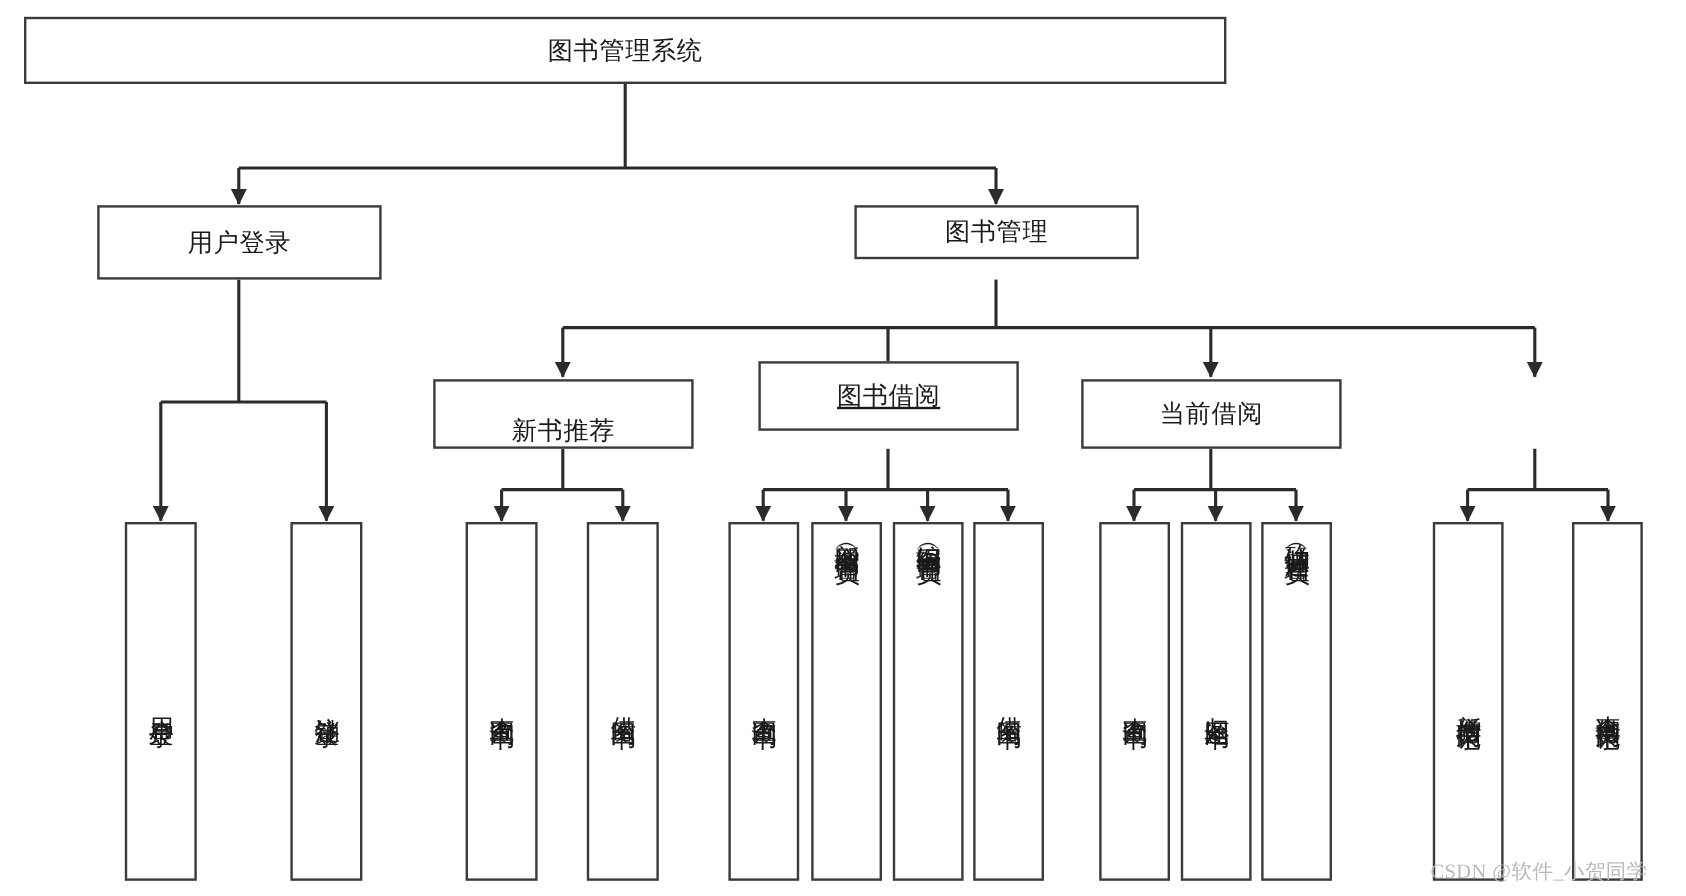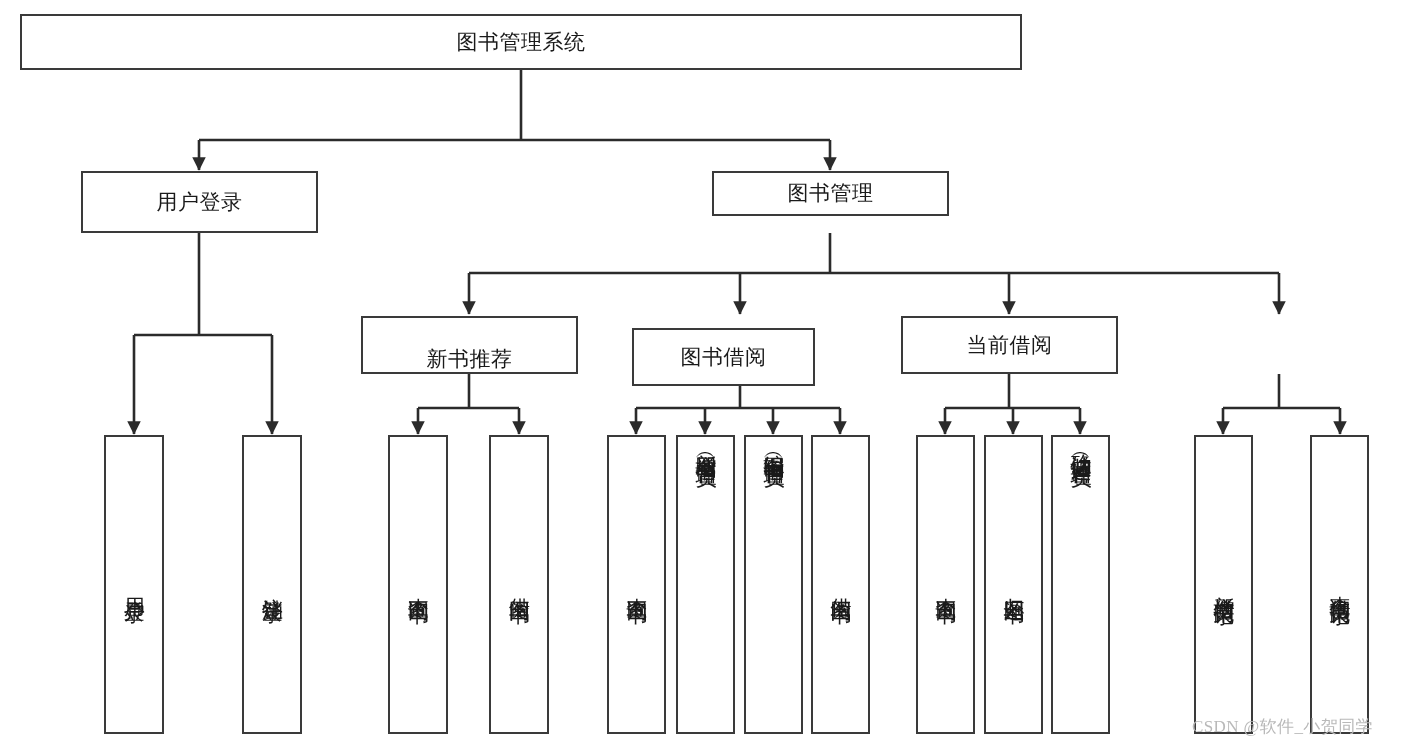--- a/index.html
+++ b/index.html
@@ -140,21 +140,21 @@
   </div>
 
   <div class="node horiz" style="left:712px; top:171px; width:237px; height:45px;">
     <span class="node-label">图书管理</span>
   </div>
 
   <div class="node horiz" style="left:361px; top:316px; width:217px; height:58px;align-items:flex-end;">
     <span class="node-label">新书推荐</span>
   </div>
 
-  <div class="node horiz" style="left:632px; top:328px; width:183px; height:58px;">
+  <div class="node horiz" style="left:632px; top:301px; width:217px; height:58px;text-decoration:underline;">
     <span class="node-label">图书借阅</span>
   </div>
 
   <div class="node horiz" style="left:901px; top:316px; width:217px; height:58px;">
     <span class="node-label">当前借阅</span>
   </div>
 
 
   <div class="node vert center" style="left:104px; top:435px; width:60px; height:299px;">
     <span class="node-label">用户登录</span>

